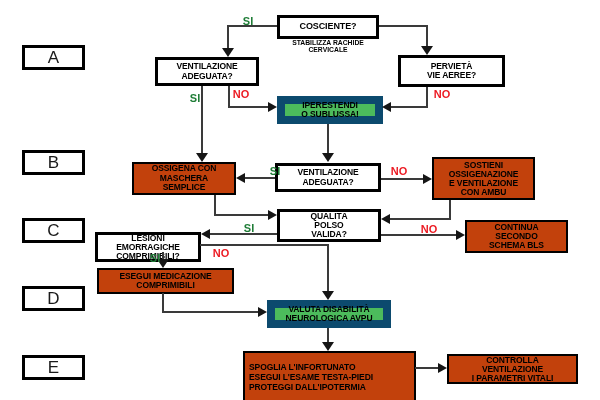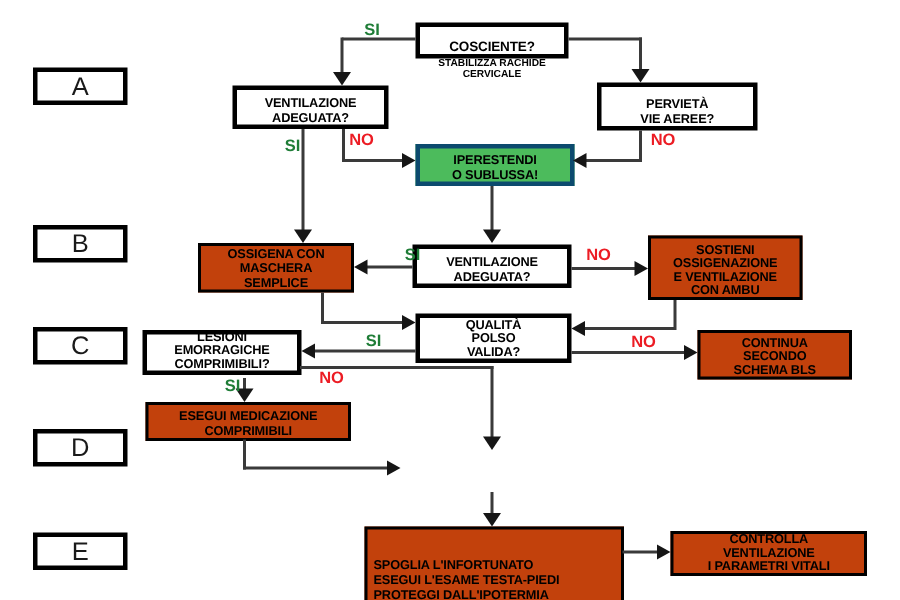--- a/index.html
+++ b/index.html
@@ -2,26 +2,26 @@
 <html><head>
 <meta charset="utf-8">
 <style>
   html,body{margin:0;padding:0;background:#fff;}
   #canvas{
     position:relative;width:600px;height:400px;background:#ffffff;overflow:hidden;
     font-family:"Liberation Sans","DejaVu Sans",sans-serif;
   }
   .box{
     position:absolute;box-sizing:border-box;display:flex;flex-direction:column;
-    align-items:center;justify-content:flex-end;text-align:center;
+    align-items:center;justify-content:center;text-align:center;
     font-weight:bold;font-size:8.5px;line-height:9.5px;color:#000;letter-spacing:-0.1px;
   }
   .white{background:#ffffff;border:3px solid #000;}
   .yellow{background:#c2410c;border:2px solid #000;}
-  .green{background:#4CBB5C;border:3px solid #0c4a6e;}
+  .green{background:#4CBB5C;border:8px solid #0c4a6e;}
   .stage{
     position:absolute;box-sizing:border-box;background:#fff;border:3px solid #000;
     display:flex;align-items:center;justify-content:center;
     font-size:17px;font-weight:400;color:#1a1a1a;
   }
   .ln{position:absolute;background:#3a3a3a;}
   .lbl{
     position:absolute;transform:translate(-50%,-50%);
     font-weight:bold;font-size:11px;line-height:11px;white-space:nowrap;
   }
@@ -105,31 +105,35 @@
     <div>POLSO</div>
     <div>VALIDA?</div>
   </div>
 
   <div class="box yellow tight" style="left:465px;top:220px;width:103px;height:33px">
     <div>CONTINUA</div>
     <div>SECONDO</div>
     <div>SCHEMA BLS</div>
   </div>
 
-  <div class="box white tight" style="left:95px;top:220px;width:106px;height:30px">
+  <div class="box white tight" style="left:95px;top:232px;width:106px;height:30px">
     <div>LESIONI</div>
     <div>EMORRAGICHE</div>
     <div>COMPRIMIBILI?</div>
   </div>
 
   <div class="box yellow" style="left:97px;top:268px;width:137px;height:26px">
     <div>ESEGUI MEDICAZIONE</div>
     <div>COMPRIMIBILI</div>
   </div>
 
+  <div class="box green" style="left:267px;top:300px;width:124px;height:28px">
+    <div>VALUTA DISABILITÀ</div>
+    <div>NEUROLOGICA AVPU</div>
+  </div>
 
   <div class="box yellow leftalign" style="left:243px;top:351px;width:173px;height:52px">
     <div>SPOGLIA L'INFORTUNATO</div>
     <div>ESEGUI L'ESAME TESTA-PIEDI</div>
     <div>PROTEGGI DALL'IPOTERMIA</div>
   </div>
 
   <div class="box yellow tight" style="left:447px;top:354px;width:131px;height:30px">
     <div>CONTROLLA</div>
     <div>VENTILAZIONE</div>

